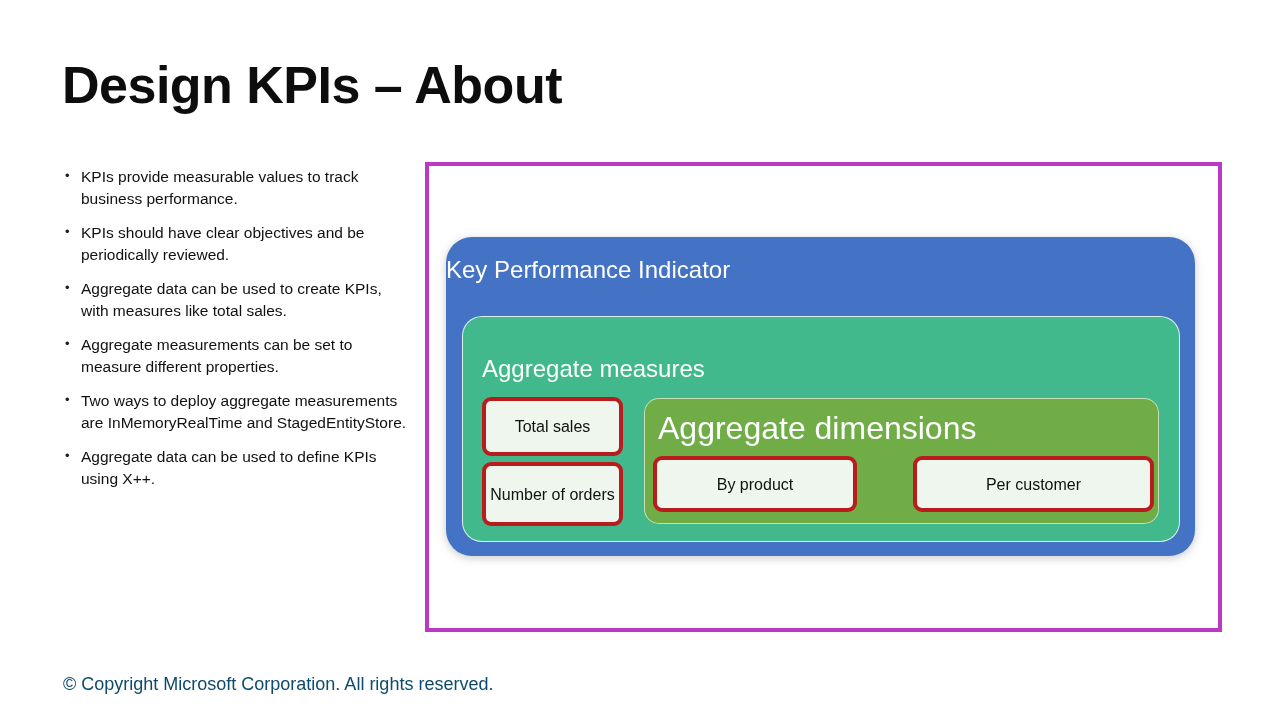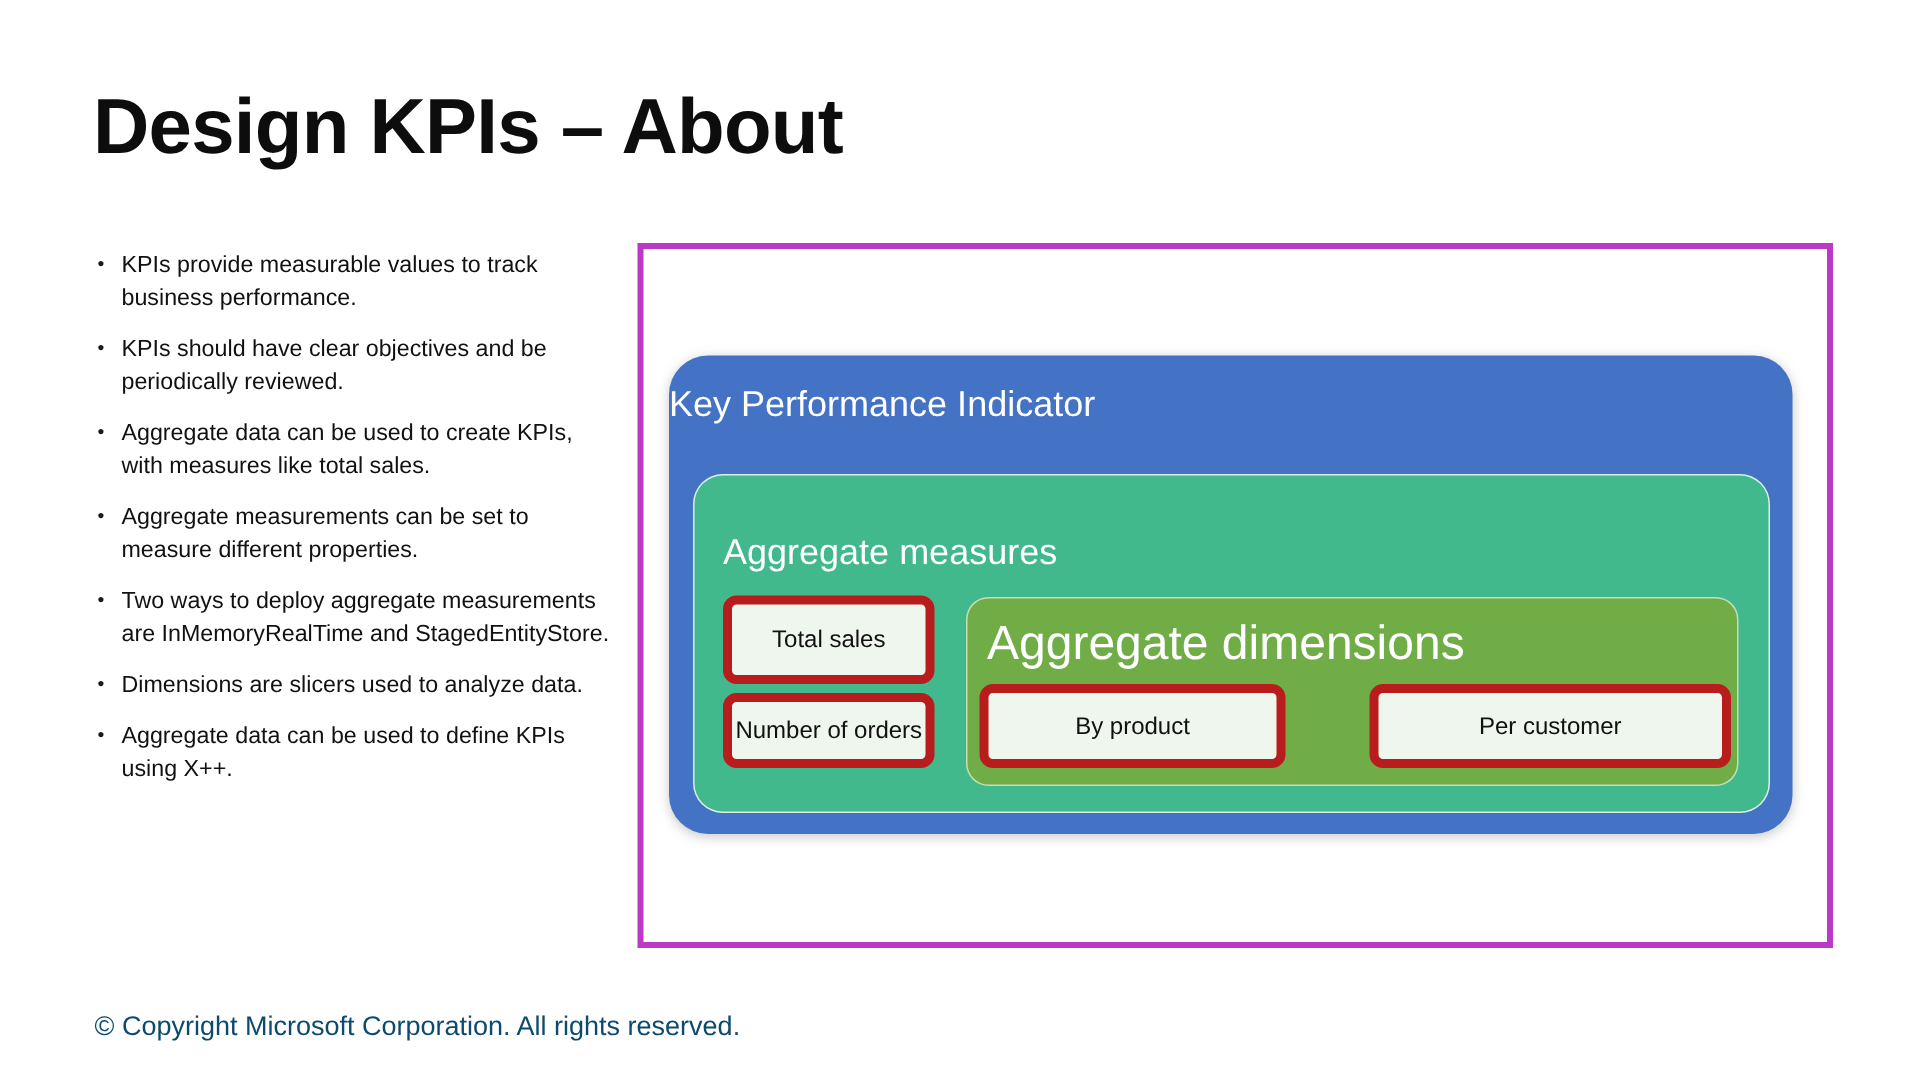--- a/index.html
+++ b/index.html
@@ -90,32 +90,32 @@
   }
   .measures-label {
     position: absolute;
     left: 19px; top: 38px;
     font-size: 24px;
     color: #ffffff;
   }
   .item-box {
     position: absolute;
     background: #eff6ee;
-    border: 6px solid #b91c1c;
+    border: 4px solid #b91c1c;
     border-radius: 9px;
     display: flex;
     align-items: center;
     justify-content: center;
     text-align: center;
     font-size: 16px;
     line-height: 19px;
     color: #111111;
   }
   .total-sales   { left: 482px; top: 397px; width: 141px; height: 59px; }
-  .num-orders    { left: 482px; top: 462px; width: 141px; height: 50px; }
+  .num-orders    { left: 482px; top: 462px; width: 141px; height: 64px; }
   .dimensions-box {
     position: absolute;
     left: 644px; top: 398px;
     width: 515px; height: 126px;
     background: #70ad47;
     border: 1px solid rgba(255,255,255,0.6);
     border-radius: 15px;
   }
   .dimensions-label {
     position: absolute;
@@ -132,21 +132,20 @@
 <div class="slide">
 
   <h1 class="title">Design KPIs – About</h1>
 
   <ul class="bullets">
     <li>KPIs provide measurable values to track business performance.</li>
     <li>KPIs should have clear objectives and be periodically reviewed.</li>
     <li>Aggregate data can be used to create KPIs, with measures like total sales.</li>
     <li>Aggregate measurements can be set to measure different properties.</li>
     <li>Two ways to deploy aggregate measurements are InMemoryRealTime and StagedEntityStore.</li>
-    <li>Dimensions are slicers used to analyze data.</li>
     <li>Aggregate data can be used to define KPIs using X++.</li>
   </ul>
 
   <div class="footer">© Copyright Microsoft Corporation. All rights reserved.</div>
 
   <div class="frame"></div>
 
   <div class="kpi-box">
     <div class="kpi-label">Key Performance Indicator</div>
   </div>

